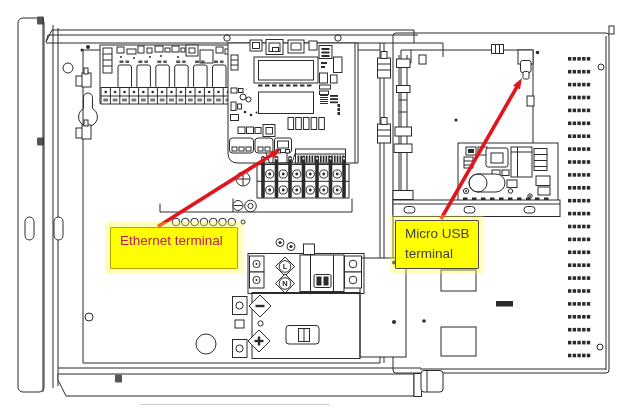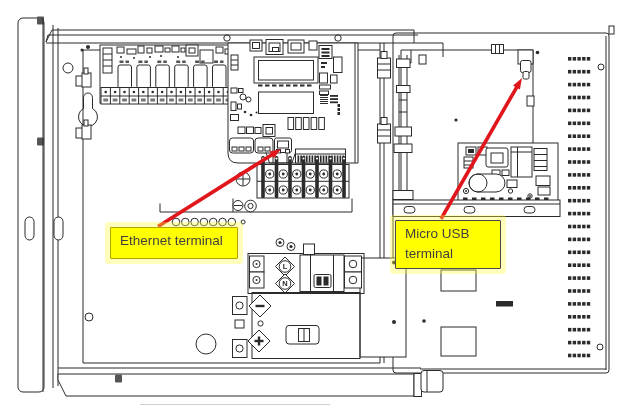--- a/index.html
+++ b/index.html
@@ -615,20 +615,20 @@
 
   <g id="arrows">
         <line x1="158" y1="226.5" x2="273.38545554966686" y2="153.79778207236436" stroke="#e0161c" stroke-width="3.6"></line>
         <polygon points="281,149 273.8,158.2 269.6,151.6" fill="#e0161c"></polygon>
         <line x1="441" y1="219" x2="517.5168798548851" y2="85.80394988223692" stroke="#e0161c" stroke-width="3.6"></line>
         <polygon points="522,78 519.9,89.5 513.1,85.6" fill="#e0161c"></polygon>
       </g>
 </svg>
 
 
-<div class="callout callout-eth" style="left: 110px; top: 227px; width: 128px; height: 32px; background: rgb(255, 255, 0); border-color: rgb(181, 164, 0); color: #404040;">
+<div class="callout callout-eth" style="left: 110px; top: 227px; width: 128px; height: 42px; background: rgb(255, 255, 0); border-color: rgb(181, 164, 0); color: #be185d;">
   <span>Ethernet terminal</span>
 </div>
-<div class="callout callout-usb" style="left: 395px; top: 220px; width: 106px; height: 49px; background: rgb(255, 255, 0); border-color: rgb(74, 74, 74); color: rgb(63, 63, 63);">
+<div class="callout callout-usb" style="left: 395px; top: 220px; width: 84px; height: 49px; background: rgb(255, 255, 0); border-color: rgb(74, 74, 74); color: rgb(63, 63, 63);">
   <span>Micro USB terminal</span>
 </div>
 
 </div>
 
 </body></html>

